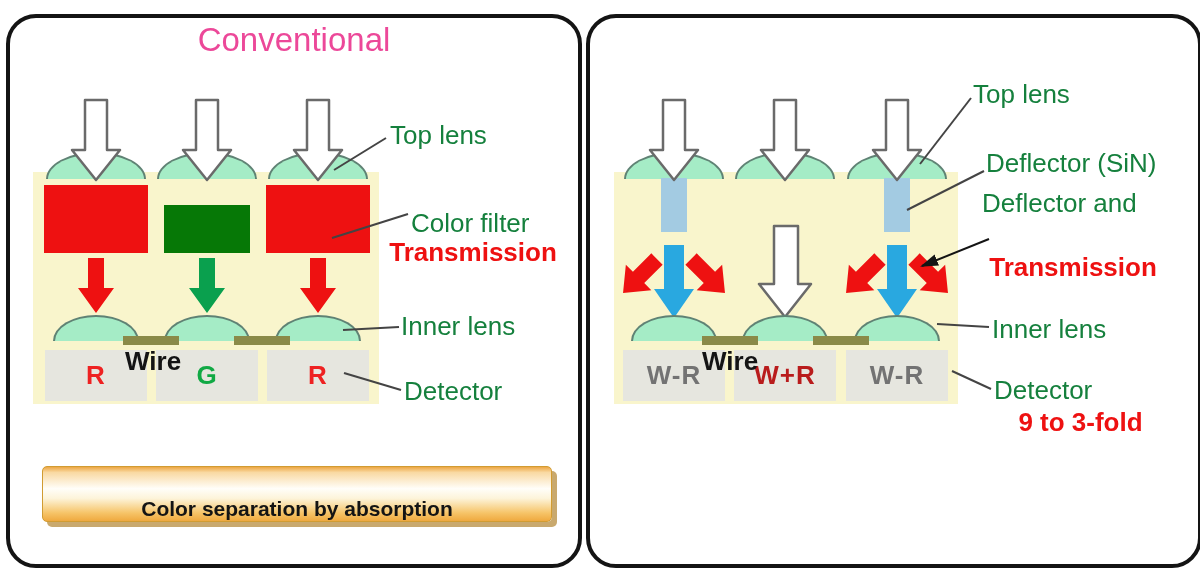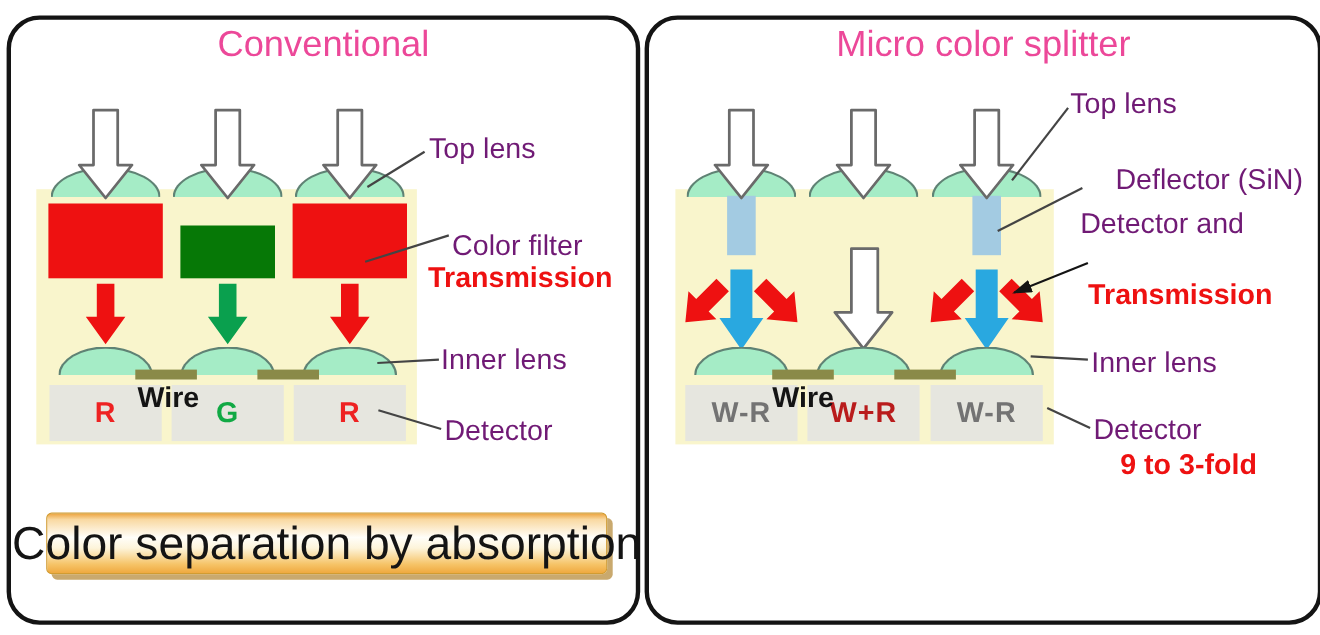--- a/index.html
+++ b/index.html
@@ -10,28 +10,28 @@
          background:#fff;padding:0 16px;font-size:33px;line-height:34px;color:#ec4899;
          white-space:nowrap;z-index:6;margin-top:24px;}
   .yellow-block{position:absolute;background:#f9f5cc;}
   .dome{position:absolute;background:#a5ecc6;border:2px solid #5f8274;border-bottom:none;
          border-radius:50% 50% 0 0 / 100% 100% 0 0;box-sizing:border-box;}
   .filter{position:absolute;}
   .deflector{position:absolute;background:#a3cbe2;}
   .det-box{position:absolute;background:#e6e6df;display:flex;align-items:center;
          justify-content:center;font-weight:bold;font-size:26px;letter-spacing:1px;}
   .wire-bar{position:absolute;background:#8a8a48;width:56px;height:9px;}
-  .side-label{position:absolute;font-size:26px;line-height:29px;color:#701a75;white-space:nowrap;}
+  .side-label{position:absolute;font-size:26px;line-height:29px;color:#15803d;white-space:nowrap;}
   .red-note{position:absolute;color:#ee1111;font-weight:bold;font-size:26px;line-height:31px;
          text-align:center;white-space:nowrap;}
   .wire-label{position:absolute;font-size:26px;font-weight:bold;color:#141414;z-index:5;}
   .caption-btn{position:absolute;height:54px;border:1px solid #d19c32;border-radius:5px;
          background:linear-gradient(180deg,#eda643 0%,#f9d9a2 10%,#fffef9 40%,#fdf4da 58%,#f6c468 85%,#efa93f 100%);
-         box-shadow:5px 5px 0 #c9a96e;display:flex;align-items:center;justify-content:center;
-         font-size:42px;color:#141414;white-space:nowrap;}
+         box-shadow:5px 5px 0 #c9a96e;display:flex;align-items:flex-end;justify-content:center;
+         font-size:21px;color:#141414;white-space:nowrap;font-weight:bold;}
   .abs{position:absolute;}
   .c-red{color:#ee2222}.c-green{color:#11a944}.c-blue{color:#737373}.c-magenta{color:#b91c1c}
   svg.overlay{position:absolute;left:0;top:0;pointer-events:none;z-index:4;}
 </style>
 </head>
 <body>
 
 <div class="stage">
 
   <div class="panel" style="left:6px;top:14px;width:568px;height:546px;">
@@ -99,21 +99,20 @@
       <line x1="389" y1="309" x2="333" y2="312" stroke="#444" stroke-width="2"></line>
       <line x1="391" y1="372" x2="334" y2="355" stroke="#444" stroke-width="2"></line>
     </svg>
 
     <div class="caption-btn" style="left:32px;top:448px;width:508px;">
       <span>Color separation by absorption</span>
     </div>
   </div>
 
   <div class="panel" style="left:586px;top:14px;width:608px;height:546px;">
-    <div class="panel-title">Micro color splitter</div>
 
     <div class="yellow-block" style="left:24px;top:154px;width:344px;height:232px;"></div>
 
     <div class="dome" style="left:34px;top:134px;width:100px;height:27px;"></div>
     <div class="dome" style="left:145px;top:134px;width:100px;height:27px;"></div>
     <div class="dome" style="left:257px;top:134px;width:100px;height:27px;"></div>
 
     <svg class="abs" style="left:58px;top:80px;z-index:3;" width="52" height="84" viewBox="0 0 52 84">
       <path d="M15,2 L37,2 L37,52 L50,52 L26,82 L2,52 L15,52 Z" fill="#ffffff" stroke="#6a6a6a" stroke-width="2.5" stroke-linejoin="round"></path>
       </svg>
@@ -171,23 +170,23 @@
       <span class="c-blue">W-R</span>
       </div>
     <div class="det-box" style="left:144px;top:332px;width:102px;height:51px;">
       <span class="c-magenta">W+R</span>
       </div>
     <div class="det-box" style="left:256px;top:332px;width:102px;height:51px;">
       <span class="c-blue">W-R</span>
       </div>
 
     <div class="side-label" style="left:383px;top:62px;">Top lens</div>
-    <div class="side-label" style="left:396px;top:131px;margin-left:28px;">Deflector (SiN)</div>
+    <div class="side-label" style="left:396px;top:131px;">Deflector (SiN)</div>
     <div class="side-label" style="left:392px;top:171px;">
-      <div>Detector and</div>
+      <div>Deflector and</div>
     </div>
     <div class="red-note" style="left:398px;top:234px;width:170px;">
       <div>Transmission</div>
     </div>
     <div class="side-label" style="left:402px;top:297px;">Inner lens</div>
     <div class="side-label" style="left:404px;top:358px;">Detector</div>
     <div class="red-note" style="left:408px;top:389px;width:165px;">
       <div>9 to 3-fold</div>
     </div>
 

